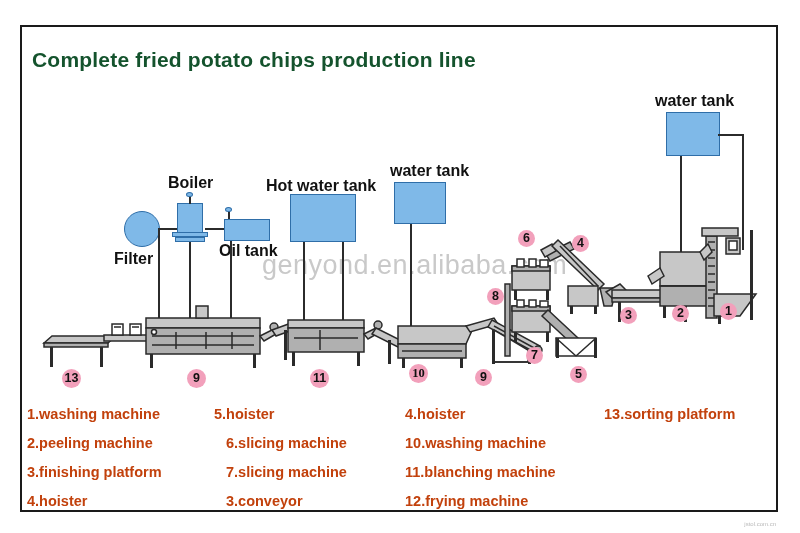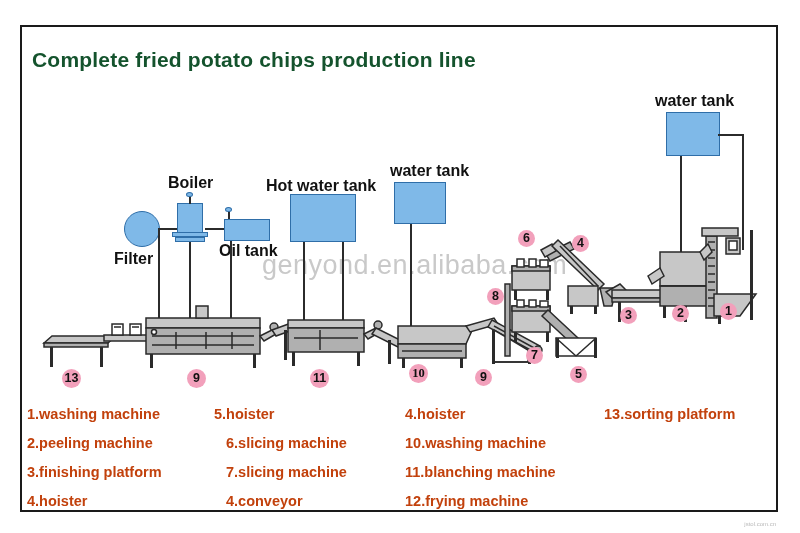--- a/index.html
+++ b/index.html
@@ -252,20 +252,20 @@
 <div class="badge" style="left:62px;top:369px;width:19px;height:19px;">13</div>
 
 <div class="legend" style="left:27px;top:406px;">1.washing machine</div>
 <div class="legend" style="left:27px;top:435px;">2.peeling machine</div>
 <div class="legend" style="left:27px;top:464px;">3.finishing platform</div>
 <div class="legend" style="left:27px;top:493px;">4.hoister</div>
 
 <div class="legend" style="left:214px;top:406px;">5.hoister</div>
 <div class="legend" style="left:226px;top:435px;">6.slicing machine</div>
 <div class="legend" style="left:226px;top:464px;">7.slicing machine</div>
-<div class="legend" style="left:226px;top:493px;">4.conveyor</div>
+<div class="legend" style="left:226px;top:493px;">3.conveyor</div>
 
 <div class="legend" style="left:405px;top:406px;">4.hoister</div>
 <div class="legend" style="left:405px;top:435px;">10.washing machine</div>
 <div class="legend" style="left:405px;top:464px;">11.blanching machine</div>
 <div class="legend" style="left:405px;top:493px;">12.frying machine</div>
 
 <div class="legend" style="left:604px;top:406px;">13.sorting platform</div>
 
 </body></html>

